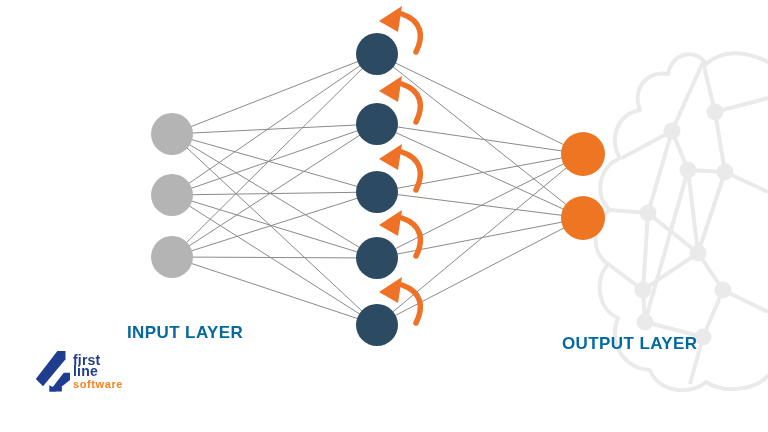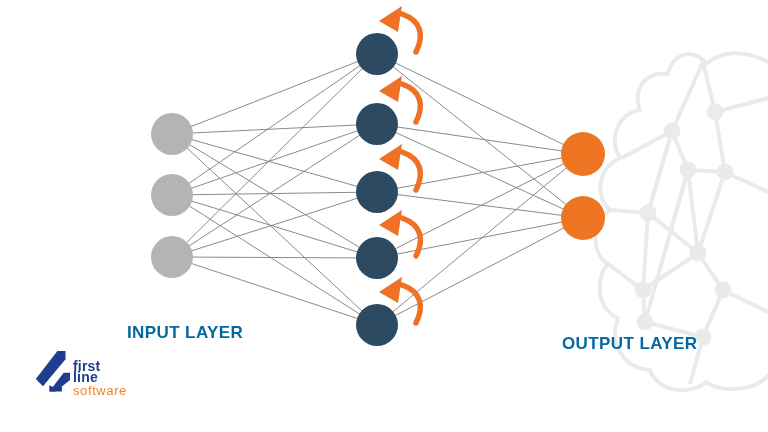--- a/index.html
+++ b/index.html
@@ -8,25 +8,25 @@
     overflow:hidden;font-family:"Liberation Sans",sans-serif;
   }
   .stage svg.net{position:absolute;left:0;top:0;}
   .layer-label{
     position:absolute;font-size:17px;font-weight:bold;letter-spacing:.4px;
     color:#0369a1;white-space:nowrap;
   }
   .label-input{left:127px;top:323px;}
   .label-hidden{left:330px;top:374px;}
   .label-output{left:537px;top:334px;margin-left:25px;}
-  .logo{position:absolute;left:34px;top:344px;display:flex;align-items:flex-end;}
+  .logo{position:absolute;left:34px;top:344px;display:flex;align-items:center;}
   .logo-mark{width:36px;height:52px;flex:0 0 auto;}
   .logo-text{margin-left:3px;margin-top:5px;line-height:11px;}
   .logo-word{font-size:14px;font-weight:bold;color:#1e3d8f;letter-spacing:.2px;}
-  .logo-sub{font-size:13px;font-weight:normal;color:#f5821f;letter-spacing:.6px;margin-top:2px;}
+  .logo-sub{font-size:11px;font-weight:bold;color:#f5821f;letter-spacing:.6px;margin-top:2px;}
 </style>
 </head>
 <body>
 
 <div class="stage">
 
   <svg class="net" id="net" width="768" height="432" viewBox="0 0 768 432">
       <g>
         <path d="M768,62 C745,50 722,50 706,64 C696,48 672,52 668,74 C646,70 632,90 640,110 C618,114 608,138 620,158 C598,168 594,196 610,210 C592,222 590,252 608,264 C594,280 598,310 618,318 C608,344 624,368 650,370 C658,392 690,396 706,382 C724,394 754,390 768,376" fill="none" stroke="#eaeaea" stroke-width="4" stroke-linejoin="round" stroke-linecap="round"></path>
         <line x1="703" y1="62" x2="672" y2="131" stroke="#eaeaea" stroke-width="4"></line>

